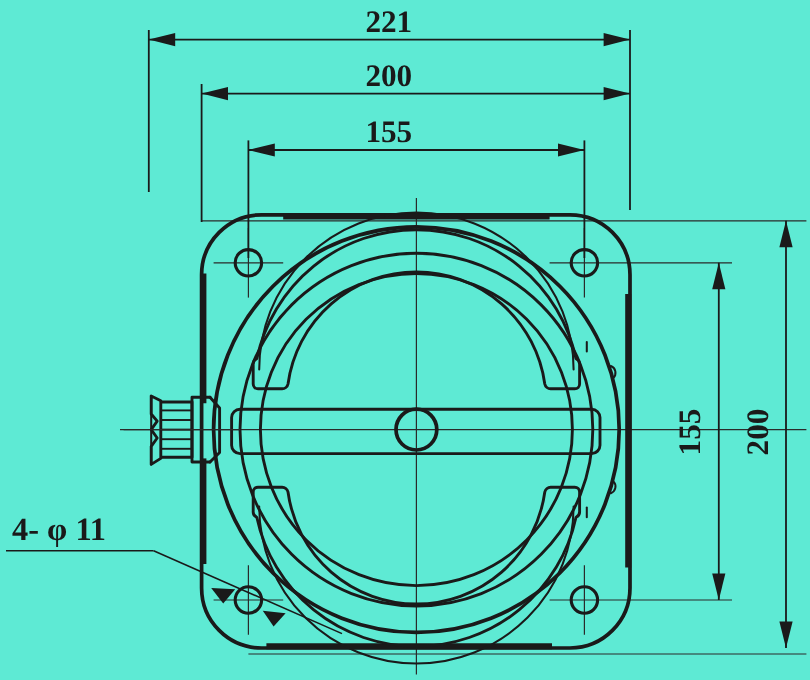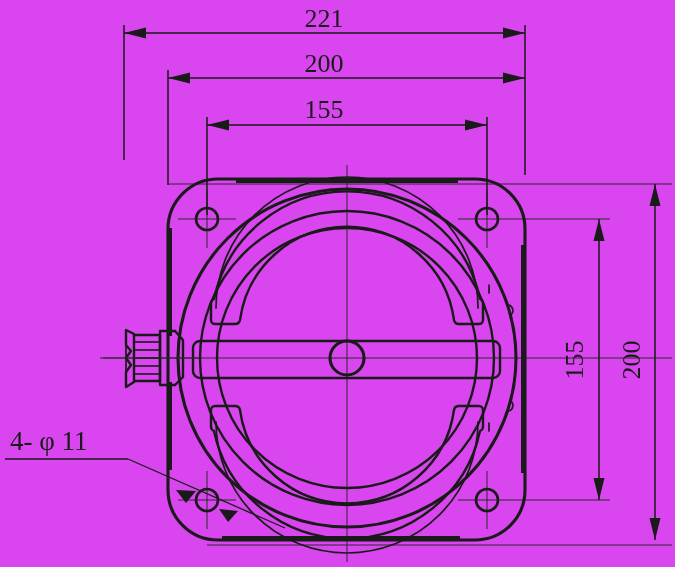--- a/index.html
+++ b/index.html
@@ -10,21 +10,22 @@
   body {
     width: 675px;
     height: 567px;
     overflow: hidden;
     font-family: "Liberation Serif", "DejaVu Serif", serif;
   }
   #drawing-root {
     position: relative;
     width: 675px;
     height: 567px;
-    background: #d946ef;
+    background: #5eead4;
+    font-weight: bold;
   }
   svg.cad {
     position: absolute;
     left: 0;
     top: 0;
     width: 675px;
     height: 567px;
     display: block;
   }
   .dim-text {

